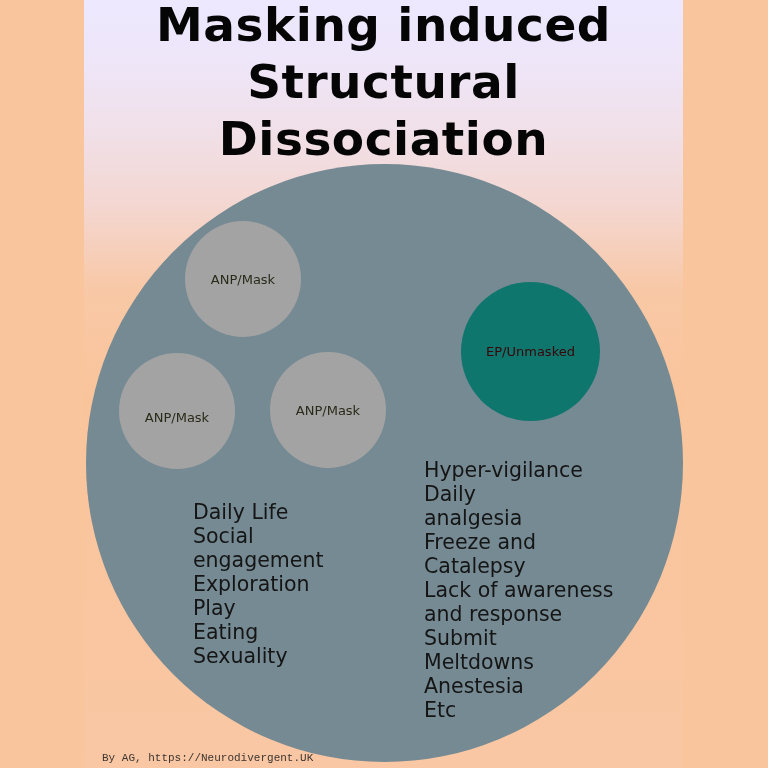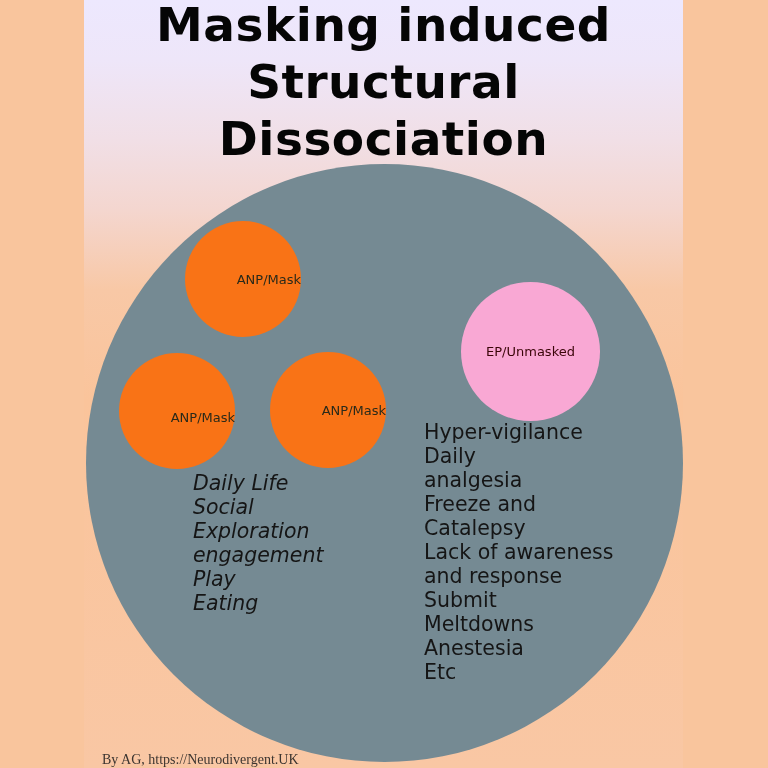--- a/index.html
+++ b/index.html
@@ -60,49 +60,48 @@
       display: flex;
       align-items: center;
       justify-content: center;
       font-family: "DejaVu Sans", sans-serif;
       font-size: 13px;
       color: #2a2a1a;
     }
     .node.yellow {
       width: 116px;
       height: 116px;
-      background: #f97316;
-      justify-content: flex-end;
+      background: #a3a3a3;
     }
     .node.red {
       width: 139px;
       height: 139px;
-      background: #f9a8d4;
+      background: #0f766e;
       color: #3a0508;
       font-size: 13px;
     }
     .list {
       position: absolute;
       font-family: "DejaVu Sans", sans-serif;
       font-size: 20.5px;
       line-height: 24px;
       color: #151515;
       margin: 0;
       padding: 0;
       list-style: none;
     }
     .list li {
       white-space: nowrap;
     }
     .footer {
       position: absolute;
       left: 102px;
       top: 752px;
-      font-family: Liberation Serif, serif;
-      font-size: 14px;
+      font-family: Liberation Mono, monospace;
+      font-size: 11px;
       color: #3c3530;
     }
   </style>
 </head>
 <body>
 
 <div class="panel"></div>
 
 <div class="title">
   <div>Masking induced</div>
@@ -119,30 +118,31 @@
   <span style="position:relative; top:6px;">ANP/Mask</span>
 </div>
 <div class="node yellow" style="left:270px; top:352px;">
   <span>ANP/Mask</span>
 </div>
 
 <div class="node red" style="left:461px; top:282px;">
   <span>EP/Unmasked</span>
 </div>
 
-<ul class="list" style="left:193px; top:471px;font-style:italic;">
+<ul class="list" style="left:193px; top:500px;">
   <li>Daily Life</li>
   <li>Social</li>
+  <li>engagement</li>
   <li>Exploration</li>
-  <li>engagement</li>
   <li>Play</li>
   <li>Eating</li>
+  <li>Sexuality</li>
 </ul>
 
-<ul class="list" style="left:424px; top:420px;">
+<ul class="list" style="left:424px; top:458px;">
   <li>Hyper-vigilance</li>
   <li>Daily</li>
   <li>analgesia</li>
   <li>Freeze and</li>
   <li>Catalepsy</li>
   <li>Lack of awareness</li>
   <li>and response</li>
   <li>Submit</li>
   <li>Meltdowns</li>
   <li>Anestesia</li>

